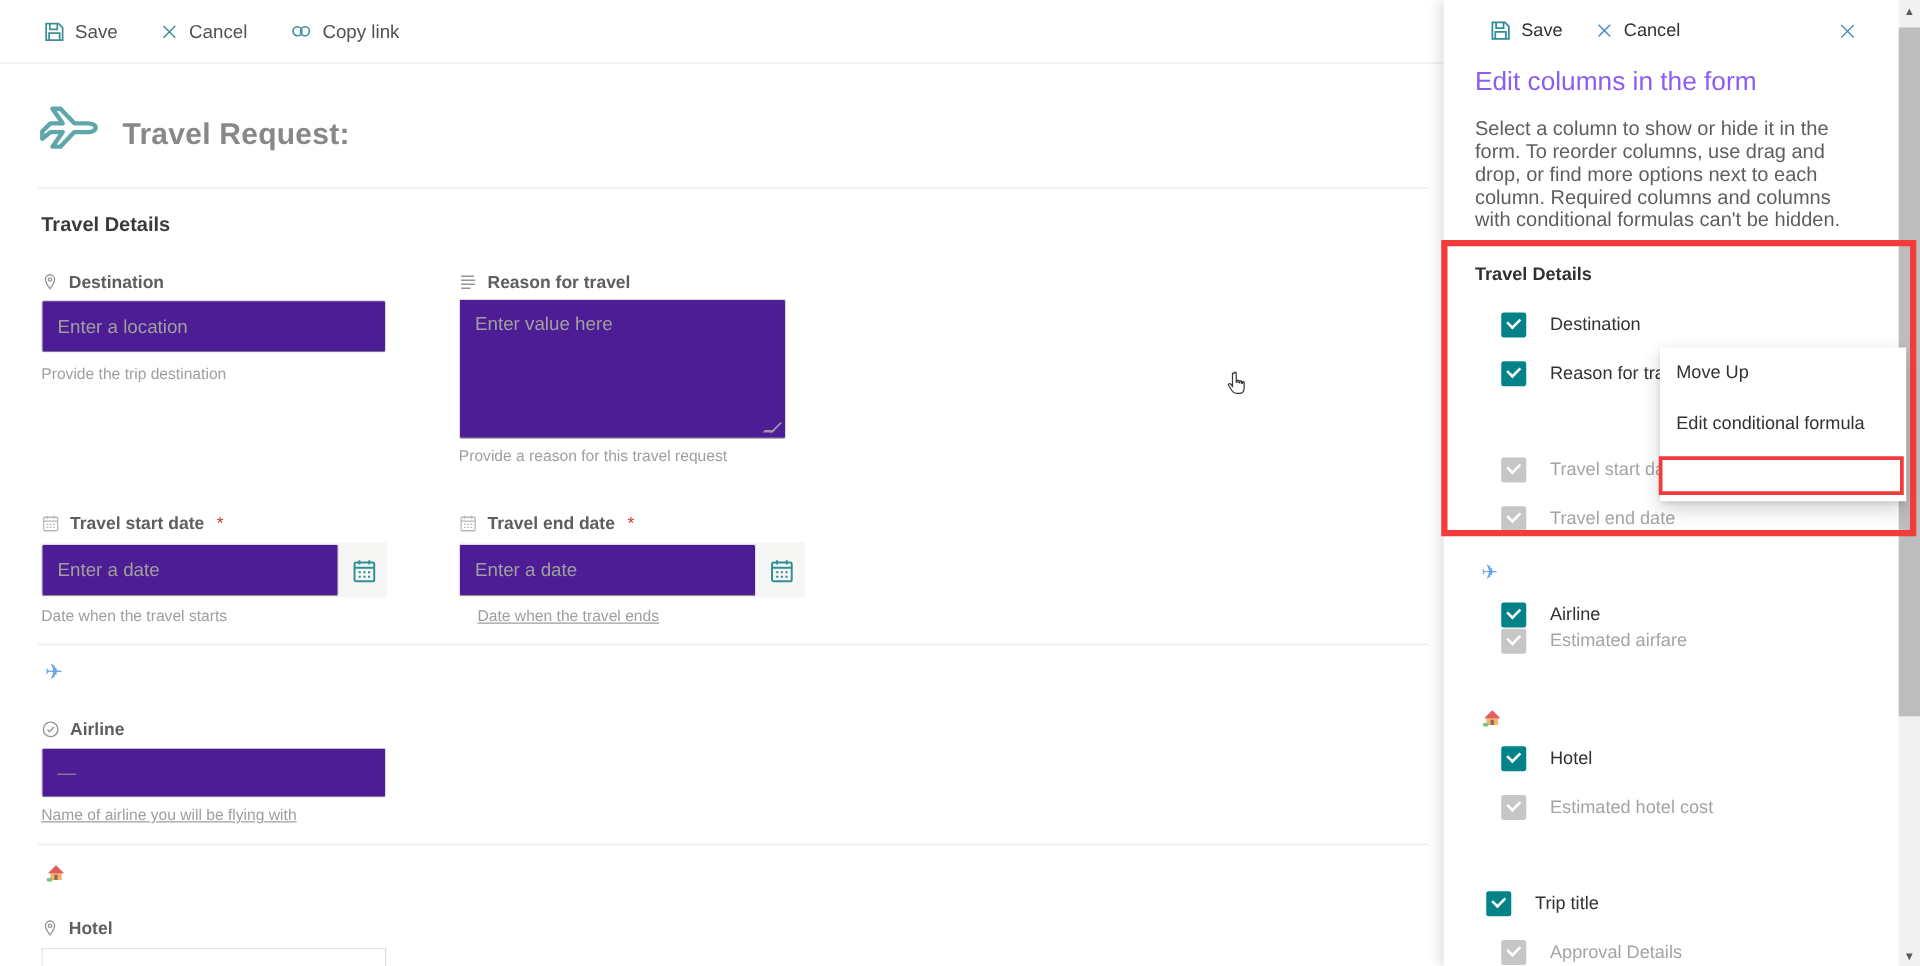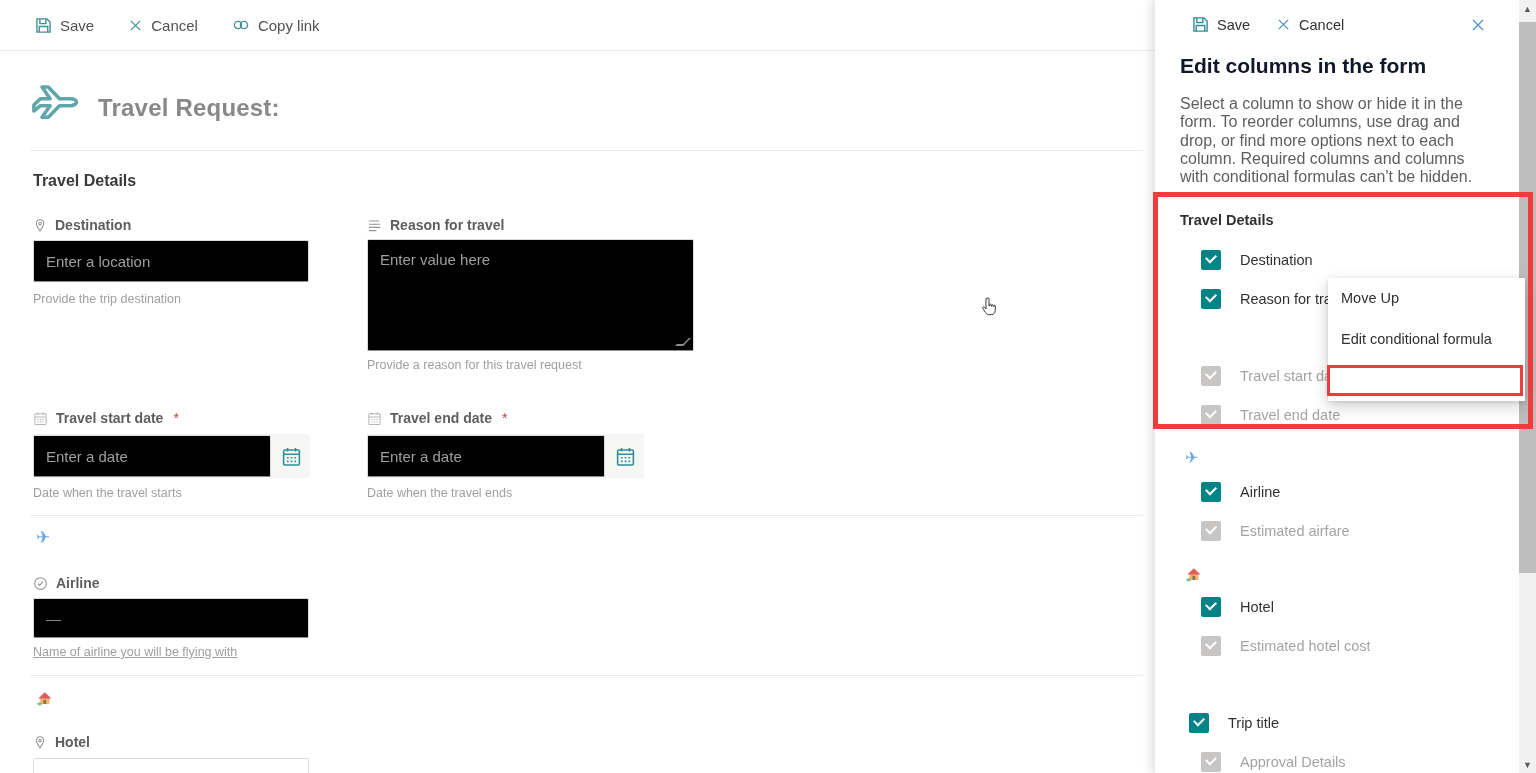--- a/index.html
+++ b/index.html
@@ -17,34 +17,34 @@
   
   #page-header { left:28px; top:80px; display:flex; align-items:center; gap:14px;text-align:center; }
   #page-title { font-size:24px; font-weight:700; color:#8a8886; letter-spacing:.2px; }
   .divider { height:1px; background:#edebe9; }
 
   
   .section-title { font-size:16px; font-weight:700; color:#3b3a39; }
   .field-label { display:flex; align-items:center; gap:8px; font-size:14px; font-weight:700; color:#605e5c; }
   .req { color:#d13438; font-weight:400; margin-left:2px; }
   .input-box { border:1px solid #dddbd9; border-bottom:1px solid #908e8c; border-radius:2px;
-    background:#000000; display:flex; align-items:center; padding:0 12px; font-size:15px; color:#a19f9d; }
+    background:#4c1d95; display:flex; align-items:center; padding:0 12px; font-size:15px; color:#a19f9d; }
   .helper { font-size:12.5px; color:#a19f9d; }
   .date-wrap { background:#f6f6f5; display:flex; align-items:center; border-radius:2px; }
   .resize-handle { position:absolute; right:4px; bottom:4px; width:8px; height:8px;
     border-right:2px solid #b5b3b1; border-bottom:2px solid #b5b3b1; transform:skew(-45deg) translateX(-2px); opacity:.8; }
   .emoji-plane { color:#6aa5e8; }
 
   
   #panel { left:1155px; top:0; width:381px; height:773px; background:#fff;
     box-shadow:-4px 0 9px rgba(0,0,0,.12); z-index:10; }
   #panel-toolbar { position:absolute; left:37px; top:16px; display:flex; align-items:center; gap:26px; }
   .ptb-item { display:flex; align-items:center; gap:8px; font-size:14.5px; color:#323130; cursor:pointer; }
   #panel-close { position:absolute; left:315px; top:17px; cursor:pointer; }
-  #panel-title { position:absolute; left:25px; top:54px; font-size:21px; font-weight:700; color:#0f172a; }
+  #panel-title { position:absolute; left:25px; top:54px; font-size:21px; font-weight:400; color:#8b5cf6; }
   #panel-desc { position:absolute; left:25px; top:95px; width:308px; font-size:16px; line-height:18.3px; color:#605e5c; }
   .group-title { position:absolute; font-size:14.5px; font-weight:700; color:#323130; }
 
   .col-row { position:absolute; display:flex; align-items:center; gap:19px; cursor:pointer; }
   .cbx { width:20px; height:20px; border-radius:2px; background:#038387; position:relative; flex:0 0 auto; }
   .cbx::after { content:""; position:absolute; left:5px; top:4px; width:8px; height:5px;
     border-left:2px solid #fff; border-bottom:2px solid #fff; transform:rotate(-45deg); }
   .col-label { font-size:14.5px; color:#323130; white-space:nowrap; }
   .col-row.disabled .cbx { background:#c8c6c4; }
   .col-row.disabled .col-label { color:#a6a4a2; }
@@ -118,21 +118,21 @@
     <span>Enter a location</span>
   </div>
   <div class="helper abs" style="left:33px;top:292px;">Provide the trip destination</div>
 
   <div class="field-label abs" style="left:367px;top:217px;">
     <svg width="15" height="15" viewBox="0 0 16 16" stroke="#979593" stroke-width="1.2">
         <path d="M2 3.2h11M2 6.6h12M2 10h12M2 13.4h8"></path>
       </svg>
     <span>Reason for travel</span>
   </div>
-  <div class="input-box abs" style="left:367px;top:239px;width:327px;height:112px;align-items:flex-start;padding-top:11px;">
+  <div class="input-box abs" style="left:367px;top:239px;width:262px;height:112px;align-items:flex-start;padding-top:11px;">
     <span>Enter value here</span>
     <span class="resize-handle"></span>
   </div>
   <div class="helper abs" style="left:367px;top:358px;">Provide a reason for this travel request</div>
 
   <div class="field-label abs" style="left:33px;top:410px;">
     <svg width="15" height="15" viewBox="0 0 16 16" fill="none" stroke="#b9b7b5" stroke-width="1.1">
         <rect x="2" y="3" width="12" height="11.5" rx="1"></rect>
         <path d="M2 6.3h12M5 1.6v2.6M11 1.6v2.6M4.5 9h1.5M7.3 9h1.5M10 9h1.5M4.5 11.7h1.5M7.3 11.7h1.5M10 11.7h1.5"></path>
       </svg>
@@ -160,21 +160,21 @@
   </div>
   <div class="date-wrap abs" style="left:367px;top:434px;width:277px;height:44px;">
     <div class="input-box" style="width:238px;height:42px;">
       <span>Enter a date</span>
     </div>
     <svg style="margin-left:10px;" width="21" height="21" viewBox="0 0 16 16" fill="none" stroke="#2f8f95" stroke-width="1.2">
         <rect x="2" y="3" width="12" height="11.5" rx="1"></rect>
         <path d="M2 6.3h12M5 1.6v2.6M11 1.6v2.6M4.5 9h1.3M7.4 9h1.3M10.2 9h1.3M4.5 11.7h1.3M7.4 11.7h1.3M10.2 11.7h1.3"></path>
       </svg>
   </div>
-  <div class="helper abs" style="left:367px;top:486px;">Date when the travel ends</div>
+  <div class="helper abs" style="left:382px;top:486px;text-decoration:underline;">Date when the travel ends</div>
 
   <div class="divider abs" style="left:30px;top:515px;width:1113px;"></div>
 
   <div class="abs emoji-plane" style="left:36px;top:527px;font-size:17px;">✈</div>
   <div class="field-label abs" style="left:33px;top:575px;">
     <svg width="15" height="15" viewBox="0 0 16 16" fill="none" stroke="#979593" stroke-width="1.2">
         <circle cx="8" cy="8" r="6.2"></circle>
         <path d="M5.3 8.2l1.8 1.8 3.6-4"></path>
       </svg>
     <span>Airline</span>
@@ -242,21 +242,21 @@
     <div class="col-row disabled" style="left:46px;top:405px;">
       <span class="cbx"></span>
       <span class="col-label">Travel end date</span>
     </div>
 
     <div class="panel-emoji emoji-plane" style="left:30px;top:448px;font-size:16px;">✈</div>
     <div class="col-row" style="left:46px;top:482px;">
       <span class="cbx"></span>
       <span class="col-label">Airline</span>
     </div>
-    <div class="col-row disabled" style="left:46px;top:521px;">
+    <div class="col-row disabled" style="left:46px;top:503px;">
       <span class="cbx"></span>
       <span class="col-label">Estimated airfare</span>
     </div>
 
     <svg class="panel-emoji" style="left:30px;top:566px;" width="17" height="17" viewBox="0 0 16 16">
         <rect x="4" y="7" width="8.6" height="6.2" fill="#f6b26b"></rect>
         <polygon points="2.2,8 8.3,2 14.4,8" fill="#e05d5d"></polygon>
         <rect x="7" y="9.3" width="2.5" height="3.9" fill="#8d6e4b"></rect>
         <ellipse cx="3.4" cy="13" rx="2.2" ry="1.5" fill="#7bc47f"></ellipse>
       </svg>

